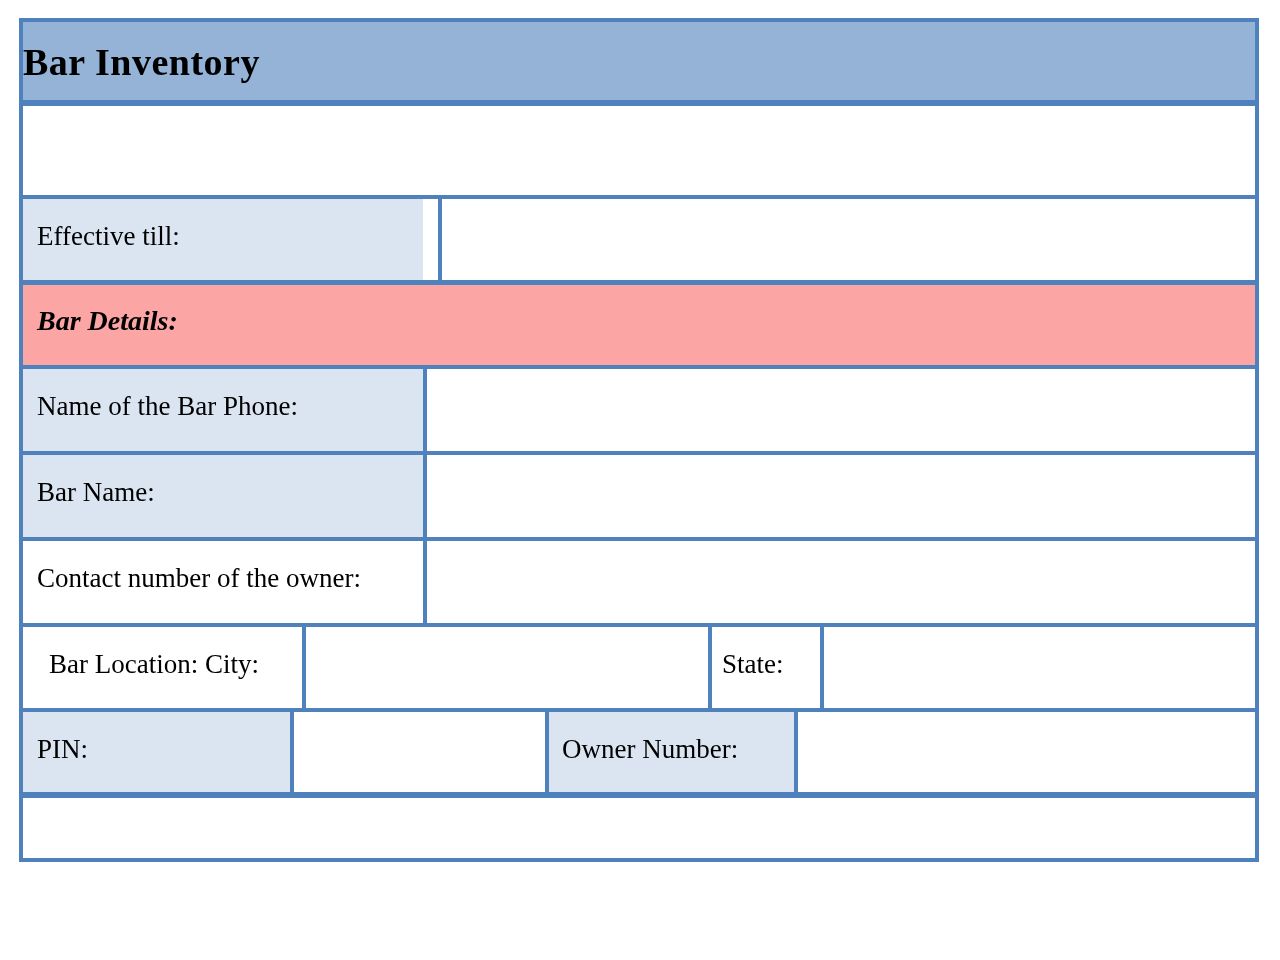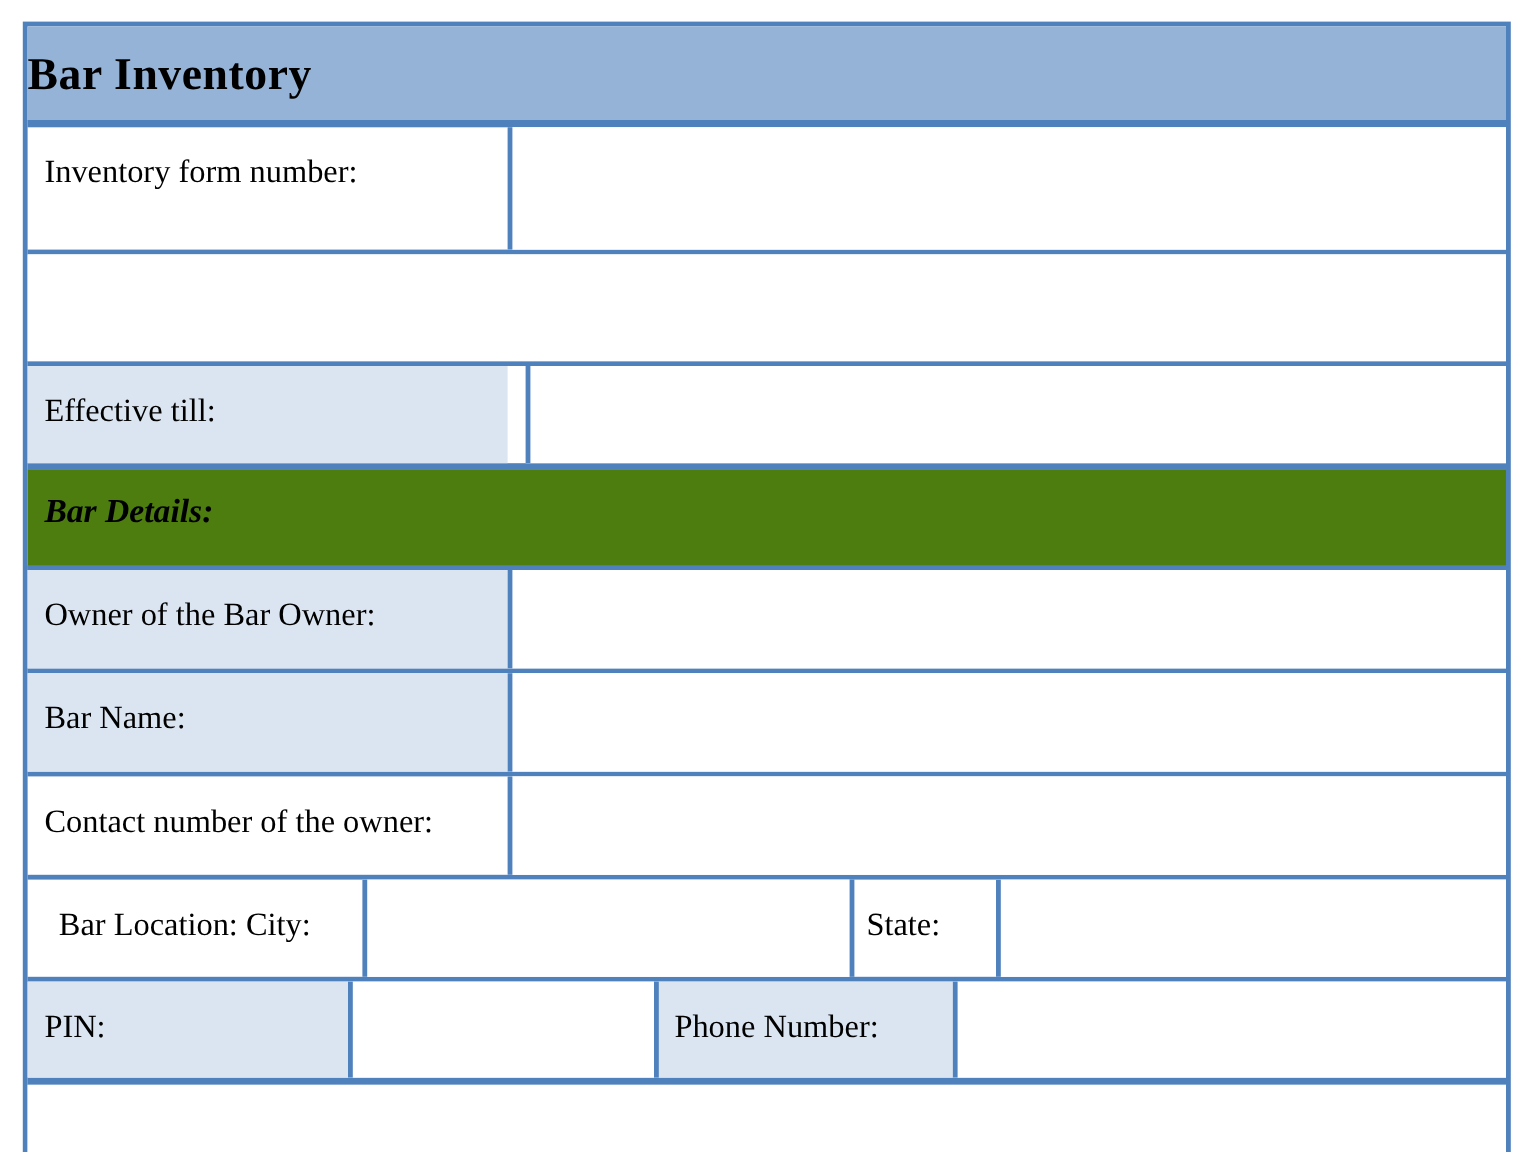--- a/index.html
+++ b/index.html
@@ -62,63 +62,59 @@
   .h106 { height: 106px; }
   .h93  { height: 93px; }
   .h86  { height: 86px; }
   .h85  { height: 85px; padding-left: 12px; }
   .h84  { height: 84px; }
 
   
   .w400 { width: 400px; }
   .w267 { width: 267px; }
   .w406 { width: 406px; flex: none; }
-  .w98  { width: 122px; padding-left: 10px; }
+  .w98  { width: 112px; padding-left: 10px; }
   .w255 { width: 255px; flex: none; }
   .w249 { width: 249px; padding-left: 13px; }
 
-  .section-row { background: #4d7c0f; }
+  .section-row { background: #fca5a5; }
   .section-heading {
     font-size: 28px;
     font-weight: bold;
     font-style: italic;
     padding: 20px 10px 0 14px;
     width: 100%;
   }
 </style>
 </head>
 <body>
 
 <div class="page">
   <div class="form-table">
 
     <div class="row header-row">
       <div class="title">Bar Inventory</div>
     </div>
 
-    <div class="row h106">
-      <div class="cell label-cell w400">Inventory form number:</div>
-      <div class="cell value-cell"></div>
-    </div>
 
     <div class="row h93">
       <div class="cell value-cell"></div>
     </div>
 
     <div class="row h86 bb-medium">
       <div class="cell label-cell w400 shaded">Effective till:</div>
       <div class="cell value-cell"></div>
     </div>
 
     <div class="row h84 section-row">
       <div class="section-heading">Bar Details:</div>
     </div>
 
     <div class="row h86">
-      <div class="cell label-cell w400 shaded">Owner of the Bar Owner:</div>
+      <div class="cell label-cell w400 shaded">Name of the Bar Phone:</div>
       <div class="cell value-cell"></div>
     </div>
 
     <div class="row h86">
       <div class="cell label-cell w400 shaded">Bar Name:</div>
       <div class="cell value-cell"></div>
     </div>
 
     <div class="row h86">
       <div class="cell label-cell w400">Contact number of the owner:</div>
@@ -128,21 +124,21 @@
     <div class="row h85">
       <div class="cell label-cell w267">Bar Location: City:</div>
       <div class="cell value-cell w406"></div>
       <div class="cell label-cell w98">State:</div>
       <div class="cell value-cell"></div>
     </div>
 
     <div class="row h86 bb-thick">
       <div class="cell label-cell w267 shaded">PIN:</div>
       <div class="cell value-cell w255"></div>
-      <div class="cell label-cell w249 shaded">Phone Number:</div>
+      <div class="cell label-cell w249 shaded">Owner Number:</div>
       <div class="cell value-cell"></div>
     </div>
 
     <div class="row partial">
       <div class="cell value-cell"></div>
     </div>
 
   </div>
 </div>
 

